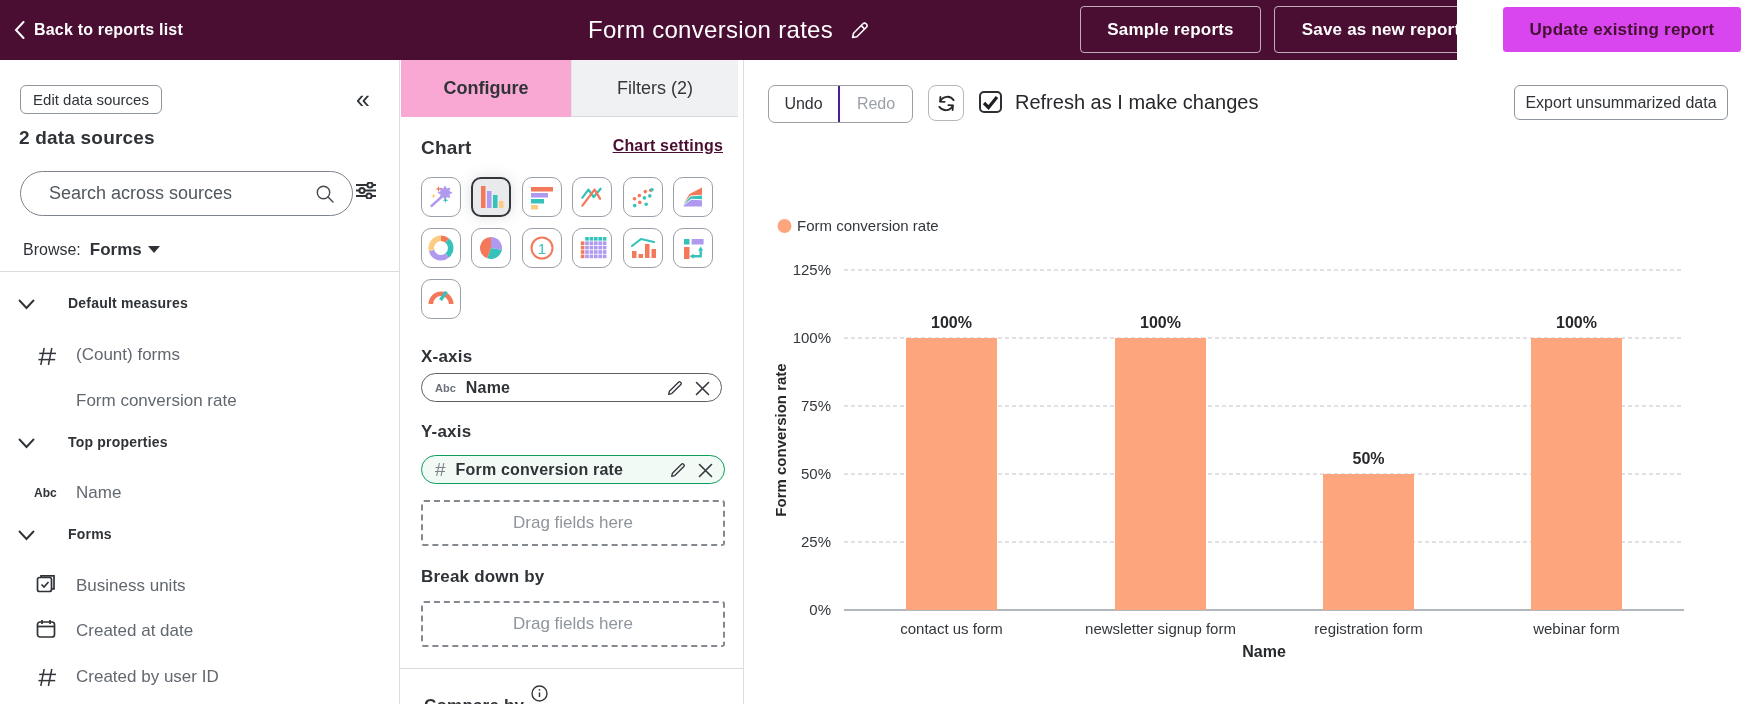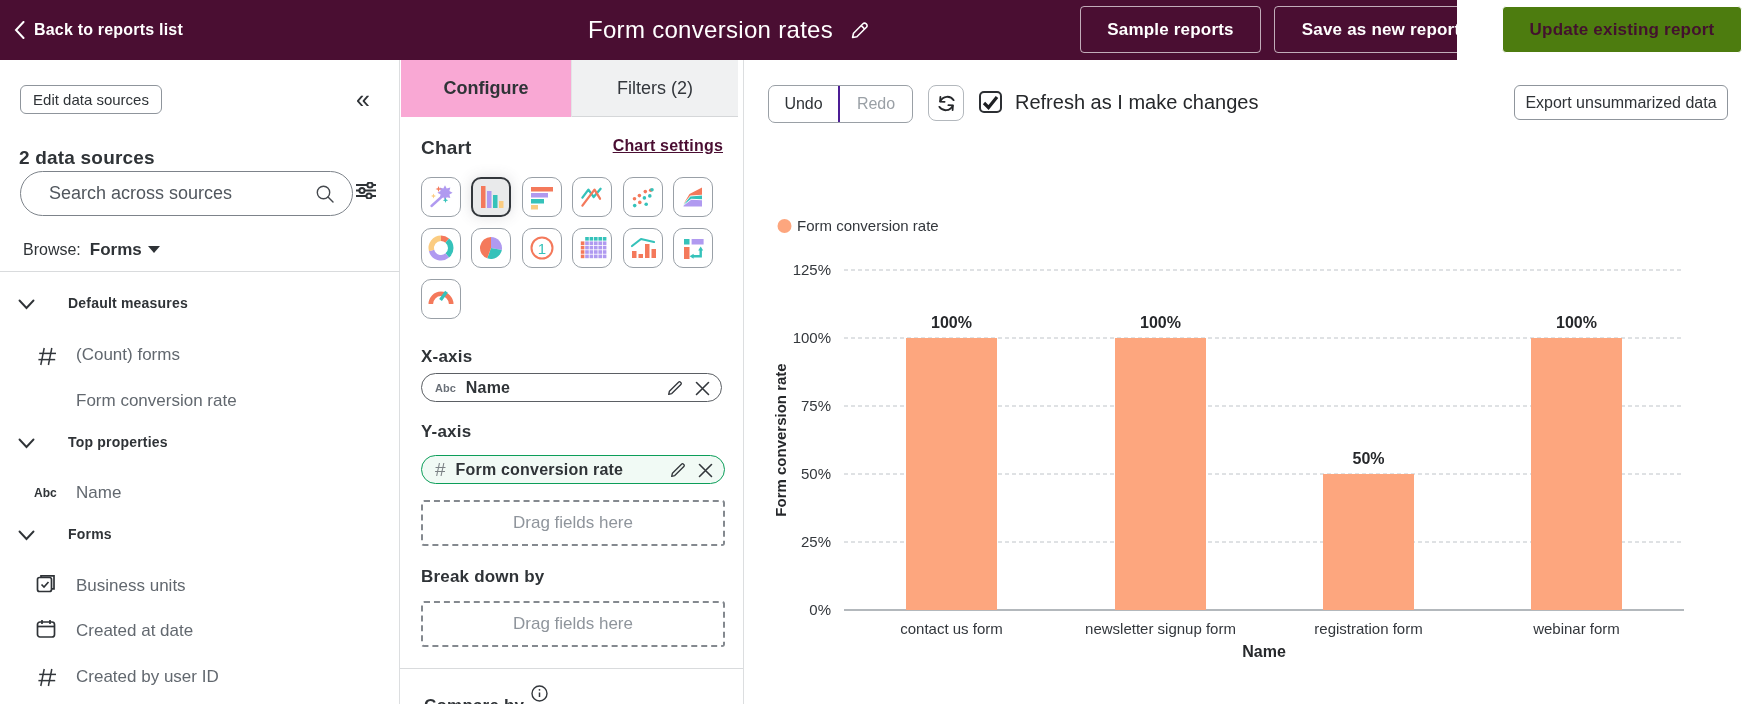--- a/index.html
+++ b/index.html
@@ -7,28 +7,28 @@
   font-family:"Liberation Sans", sans-serif; }
 #page { position:relative; width:1750px; height:704px; }
 
 
 #topbar { position:absolute; left:0; top:0; width:1457px; height:60px; background:#4a0e32; }
 #topbar .back { position:absolute; left:14px; top:0; height:60px; display:flex; align-items:center; color:#fff; font-weight:bold; font-size:16px; letter-spacing:.2px; }
 #topbar .back svg { margin-right:9px; }
 #topbar .title { position:absolute; left:588px; top:16px; color:#fff; font-size:24px; letter-spacing:.3px; }
 #topbar .pencil { position:absolute; left:849px; top:20px; }
 .tb-btn { position:absolute; top:6px; height:47px; border:1.5px solid rgba(255,255,255,.66); border-radius:4px; color:#fff; font-weight:bold; font-size:17px; letter-spacing:.2px; display:flex; align-items:center; justify-content:center; }
-.tb-btn.white { background:#4d7c0f; color:#43112e; border-color:#fff; }
+.tb-btn.white { background:#d946ef; color:#43112e; border-color:#fff; }
 
 
 #left { position:absolute; left:0; top:60px; width:400px; height:644px; background:#fff; border-right:1px solid #dcdee0; }
 .btn-sm { border:1px solid #8f959c; border-radius:6px; background:#fff; color:#2f3337; font-size:15px; display:flex; align-items:center; justify-content:center; }
 #edit-ds { position:absolute; left:20px; top:25px; width:142px; height:29px; }
 #collapse { position:absolute; left:356px; top:25px; font-size:25px; color:#2f3337; }
-#nds { position:absolute; left:19px; top:87px; font-size:19px; font-weight:bold; color:#2f3337; letter-spacing:.2px; }
+#nds { position:absolute; left:19px; top:67px; font-size:19px; font-weight:bold; color:#2f3337; letter-spacing:.2px; }
 #search { position:absolute; left:20px; top:111px; width:333px; height:45px; border:1px solid #7d838a; border-radius:23px; }
 #search .ph { position:absolute; left:28px; top:11px; font-size:18px; color:#51575e; }
 #search svg { position:absolute; right:16px; top:11px; }
 #sliders { position:absolute; left:356px; top:122px; }
 #browse { position:absolute; left:23px; top:180px; font-size:16px; color:#2f3337; }
 #browse b { font-size:17px; margin-left:9px; }
 #browse .caret { display:inline-block; margin-left:6px; vertical-align:2px; width:0; height:0; border-left:6px solid transparent; border-right:6px solid transparent; border-top:7px solid #2f3337; }
 #ldivider { position:absolute; left:0; top:211px; width:400px; height:1px; background:#d9dbdd; }
 .sec-hd { position:absolute; left:47px; font-size:14px; font-weight:bold; color:#2f3337; letter-spacing:.2px;margin-left:21px; }
 .sec-ch { position:absolute; left:18px; }

